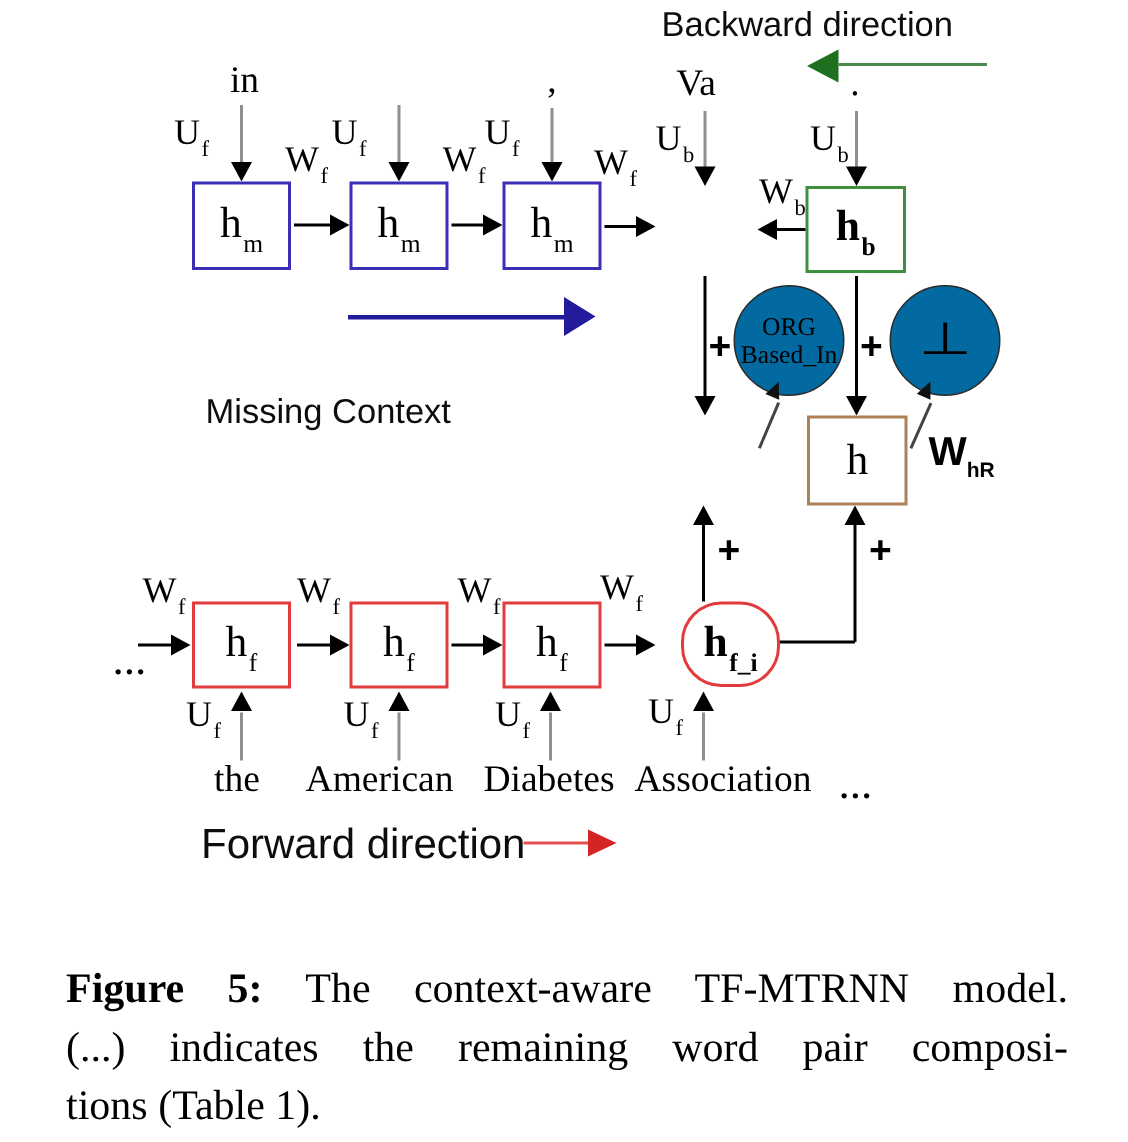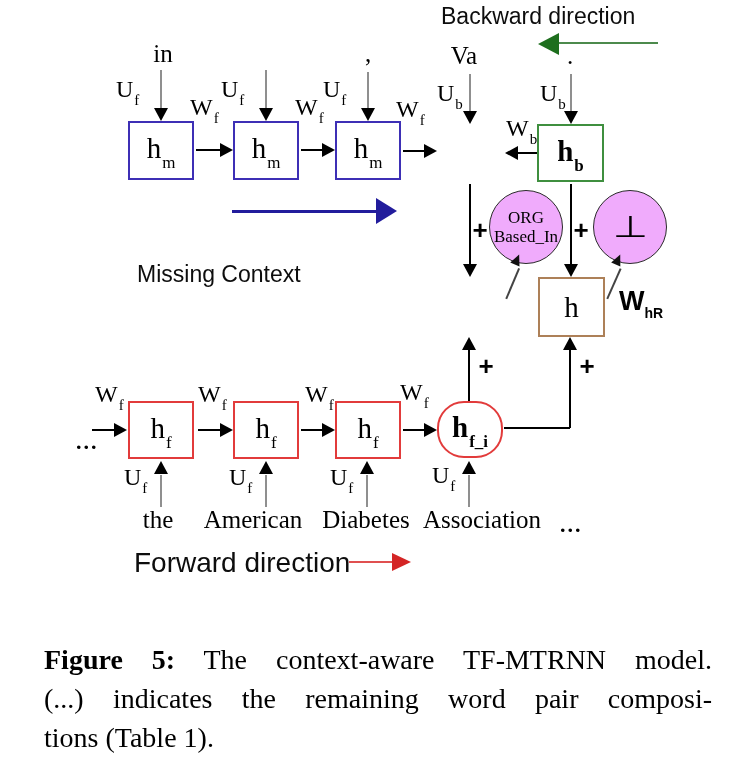--- a/index.html
+++ b/index.html
@@ -28,21 +28,21 @@
           border-right:7px solid transparent;border-bottom:13px solid #000;}
   .tri-right{position:absolute;width:0;height:0;border-top:7px solid transparent;
              border-bottom:7px solid transparent;border-left:13px solid #000;}
   .tri-left{position:absolute;width:0;height:0;border-top:7px solid transparent;
             border-bottom:7px solid transparent;border-right:13px solid #000;}
   .tri-up-sm{position:absolute;width:0;height:0;border-left:5px solid transparent;
              border-right:5px solid transparent;border-bottom:11px solid #111;}
   .dline{position:absolute;height:1.5px;background:#444;transform-origin:0 50%;}
   .plus{position:absolute;font-family:"Liberation Sans",sans-serif;font-weight:bold;
         font-size:26px;width:20px;text-align:center;line-height:26px;}
-  .circle{position:absolute;width:74px;height:74px;border-radius:50%;background:#f0abfc;
+  .circle{position:absolute;width:74px;height:74px;border-radius:50%;background:#0369a1;
           border:1.5px solid #2a2a2a;box-sizing:border-box;display:flex;flex-direction:column;
           align-items:center;justify-content:center;font-size:17px;line-height:19px;text-align:center;}
   .perp{font-family:"DejaVu Sans",sans-serif;font-size:30px;line-height:30px;transform:scaleX(1.35);}
   .whr{font-family:"Liberation Sans",sans-serif;font-weight:bold;font-size:27px;white-space:nowrap;}
   .whr .sub{font-size:14px;position:relative;top:8px;font-weight:bold;}
   .ell{font-weight:bold;font-size:22px;letter-spacing:2px;line-height:22px;}
   #caption{position:absolute;left:44px;top:640px;width:668px;font-size:28px;line-height:39px;}
   .cap-line{text-align:justify;text-align-last:justify;}
   .cap-line.last{text-align:left;text-align-last:left;}
 </style>
@@ -152,21 +152,21 @@
 
   <div class="nbox red" style="left:128px;top:401px;width:66px;height:58px;">
       <span class="nlabel"><span>h</span><span class="bsub">f</span></span>
     </div>
   <div class="nbox red" style="left:233px;top:401px;width:66px;height:58px;">
       <span class="nlabel"><span>h</span><span class="bsub">f</span></span>
     </div>
   <div class="nbox red" style="left:335px;top:401px;width:66px;height:58px;">
       <span class="nlabel"><span>h</span><span class="bsub">f</span></span>
     </div>
-  <div class="nbox red" style="left:437px;top:401px;width:66px;height:57px;border-radius:27px;">
+  <div class="nbox red" style="left:454px;top:401px;width:66px;height:57px;border-radius:27px;">
       <span class="nlabel bold"><span>h</span><span class="bsub">f_i</span></span>
     </div>
 
   <div class="abs ell" style="left:76px;top:431px;">...</div>
   <div class="hline" style="left:92px;top:429px;width:24px;"></div>
   <div class="tri-right" style="left:114px;top:423px;"></div>
   <div class="hline" style="left:198px;top:429px;width:23px;"></div>
   <div class="tri-right" style="left:220px;top:423px;"></div>
   <div class="hline" style="left:301px;top:429px;width:22px;"></div>
   <div class="tri-right" style="left:322px;top:423px;"></div>

